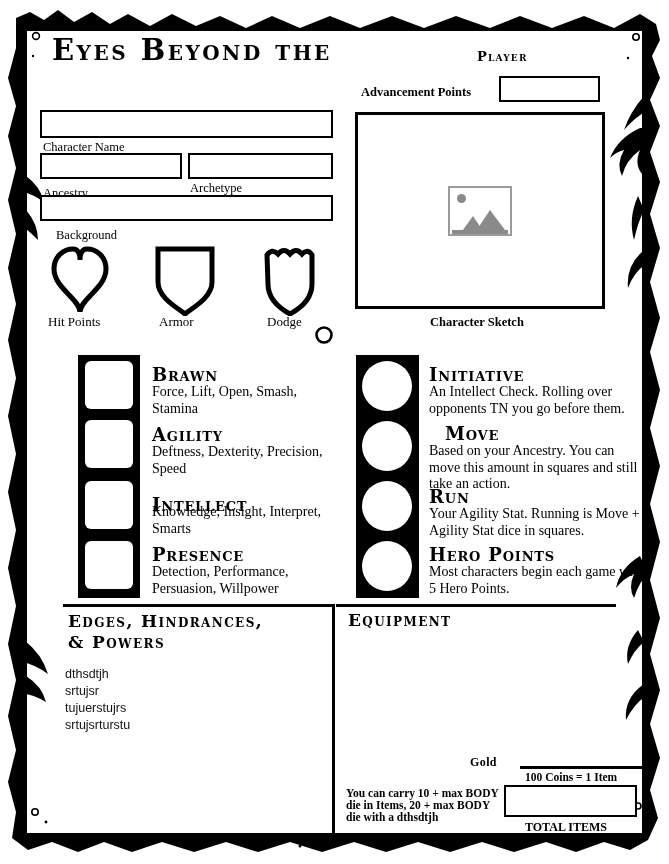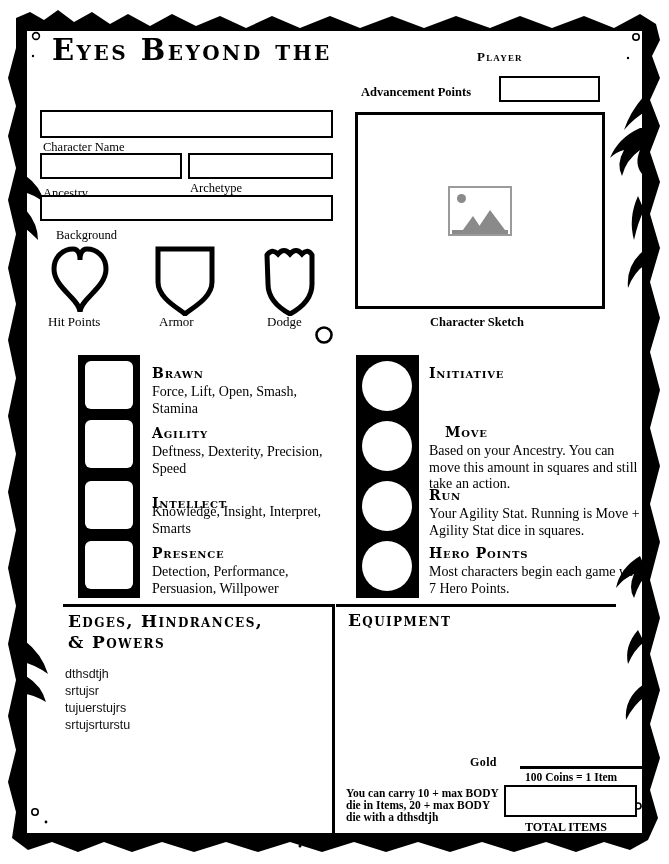--- a/index.html
+++ b/index.html
@@ -20,40 +20,40 @@
   
   .goth{font-family:"DejaVu Serif",serif;font-weight:bold;
         letter-spacing:.5px;color:#000;line-height:1;}
 
   .title-l1{position:absolute;left:52px;top:36px;font-size:29px;
             font-variant:small-caps;letter-spacing:2.5px;}
   .title-l2{position:absolute;left:46px;top:56px;font-size:45px;
             font-variant:small-caps;letter-spacing:1px;}
 
   .player-lbl{position:absolute;left:477px;top:50px;font-size:13px;
-              font-variant:small-caps;letter-spacing:1.2px;font-family:Liberation Serif, serif;}
+              font-variant:small-caps;letter-spacing:1.2px;}
 
   
   #sketch-box{position:absolute;left:355px;top:112px;width:250px;height:197px;
               border:3px solid #000;background:#fff;box-sizing:border-box;
               display:flex;align-items:center;justify-content:center;}
   .img-ph{width:60px;height:46px;border:2px solid #9a9a9a;position:relative;background:#fff;}
   .img-ph .sun{position:absolute;left:7px;top:6px;width:9px;height:9px;border-radius:50%;
                background:#8a8a8a;}
   .img-ph .mtn{position:absolute;left:0;bottom:0;width:100%;height:30px;}
 
   
   .shape-lbl{position:absolute;font-size:13px;}
 
   
   .statbar{position:absolute;background:#000;}
   .sq{position:absolute;background:#fff;border-radius:6px;}
   .cir{position:absolute;background:#fff;border-radius:50%;}
 
-  .stat-h{position:absolute;font-size:14px;font-variant:small-caps;letter-spacing:.8px;}
+  .stat-h{position:absolute;font-size:18px;font-variant:small-caps;letter-spacing:.8px;}
   .stat-d{position:absolute;font-size:14px;line-height:1.18;width:190px;}
   .stat-d.r{width:215px;}
 
   
   .sec-rule{position:absolute;background:#000;}
   .sec-h{position:absolute;font-size:17px;font-variant:small-caps;letter-spacing:1.4px;
          line-height:1.12;}
   .typed{position:absolute;font-family:"Liberation Sans",sans-serif;font-size:12.5px;
          line-height:1.35;color:#111;}
 
@@ -178,29 +178,30 @@
   <div class="goth stat-h" style="left:152px;top:546px;">Presence</div>
   <div class="stat-d" style="left:152px;top:564px;">Detection, Performance, Persuasion, Willpower</div>
 
   <div class="statbar" style="left:356px;top:355px;width:63px;height:243px;"></div>
   <div class="cir" style="left:362px;top:361px;width:50px;height:50px;"></div>
   <div class="cir" style="left:362px;top:421px;width:50px;height:50px;"></div>
   <div class="cir" style="left:362px;top:481px;width:50px;height:50px;"></div>
   <div class="cir" style="left:362px;top:541px;width:50px;height:50px;"></div>
 
   <div class="goth stat-h" style="left:429px;top:366px;">Initiative</div>
+  <div class="stat-d r" style="left:429px;top:384px;">An Intellect Check. Rolling over opponents TN you go before them.</div>
 
   <div class="goth stat-h" style="left:429px;top:425px;margin-left:16px;">Move</div>
   <div class="stat-d r" style="left:429px;top:443px;">Based on your Ancestry. You can move this amount in squares and still take an action.</div>
 
   <div class="goth stat-h" style="left:429px;top:488px;">Run</div>
   <div class="stat-d r" style="left:429px;top:506px;">Your Agility Stat. Running is Move + Agility Stat dice in squares.</div>
 
   <div class="goth stat-h" style="left:429px;top:546px;">Hero  Points</div>
-  <div class="stat-d r" style="left:429px;top:564px;">Most characters begin each game with 7 Hero Points.</div>
+  <div class="stat-d r" style="left:429px;top:564px;">Most characters begin each game with 5 Hero Points.</div>
 
   <div class="sec-rule" style="left:63px;top:604px;width:270px;height:2.5px;"></div>
   <div class="sec-rule" style="left:336px;top:604px;width:280px;height:2.5px;"></div>
   <div class="sec-rule" style="left:332px;top:604px;width:2.5px;height:232px;"></div>
 
   <div class="goth sec-h" style="left:68px;top:612px;">Edges, Hindrances,</div>
   <div class="goth sec-h" style="left:68px;top:633px;">&amp; Powers</div>
 
   <div class="typed" style="left:65px;top:666px;">dthsdtjh</div>
   <div class="typed" style="left:65px;top:683px;">srtujsr</div>

